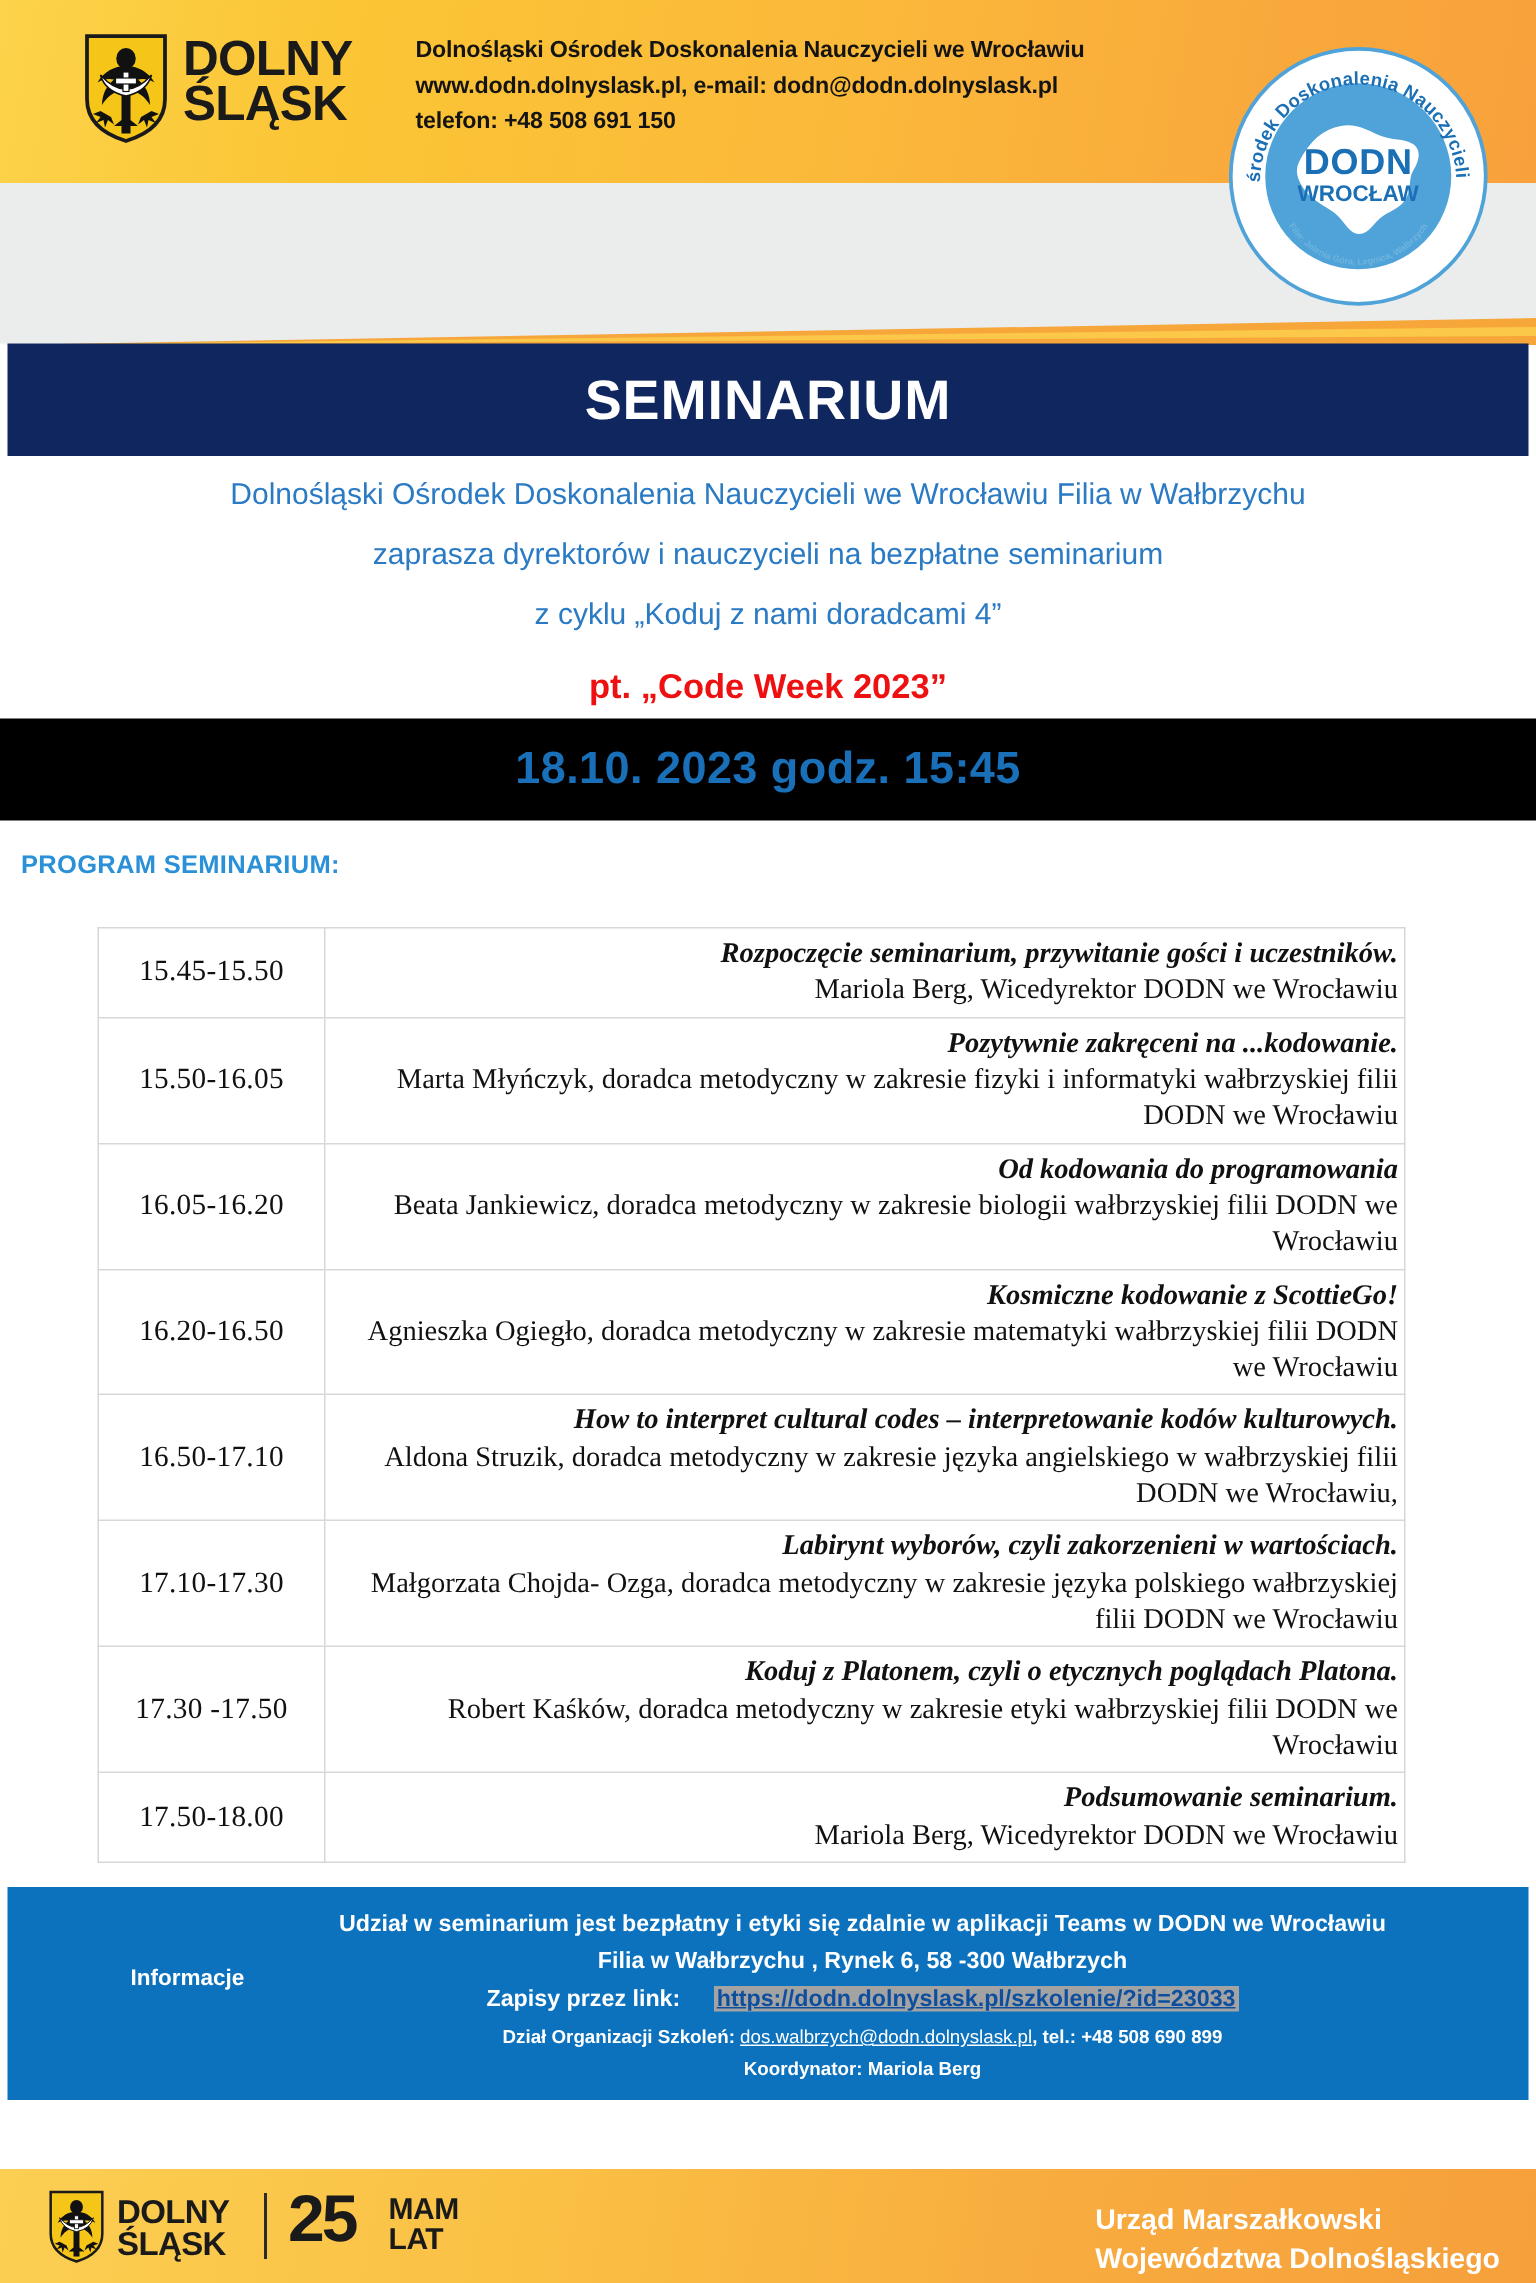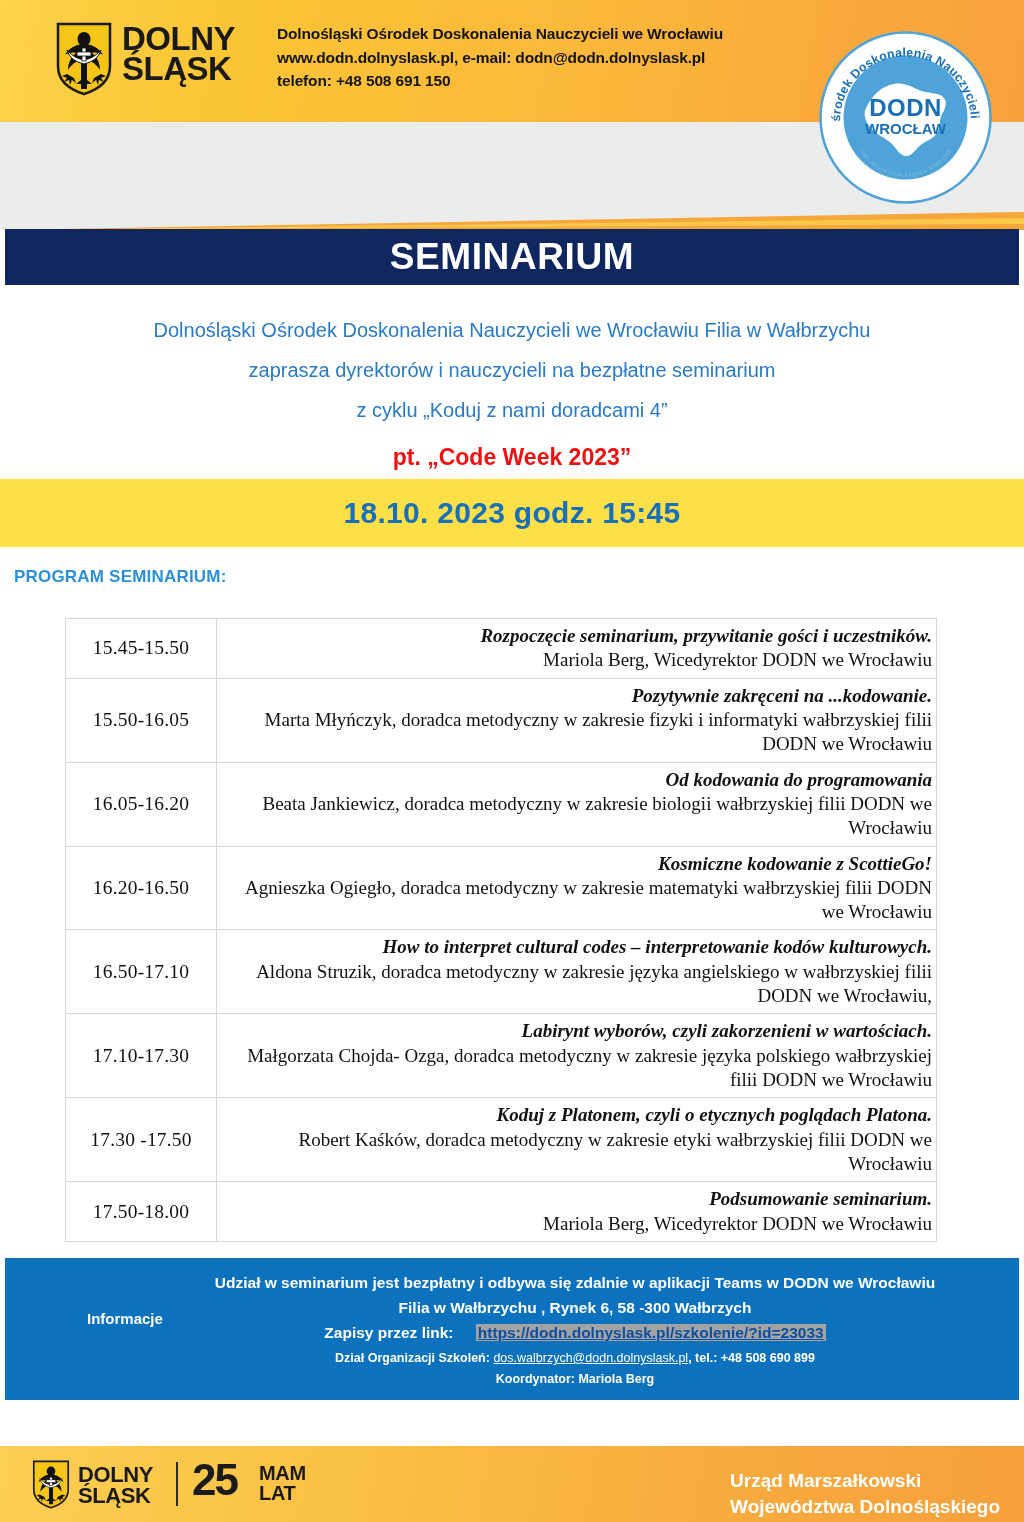--- a/index.html
+++ b/index.html
@@ -68,21 +68,21 @@
   .seal {
     position: absolute;
     left: 818px; top: 30px;
     width: 175px; height: 175px;
   }
 
   
   .title-bar {
     position: absolute;
     top: 229px; left: 5px;
-    width: 1014px; height: 56px;
+    width: 1014px; height: 75px;
     background: #10265e;
     display: flex;
     align-items: center;
     justify-content: center;
   }
   .title-bar h1 {
     margin: 0;
     color: #ffffff;
     font-size: 37px;
     font-weight: bold;
@@ -105,21 +105,21 @@
     font-weight: bold;
     display: inline-block;
     margin-top: 4px;
   }
 
   
   .date-bar {
     position: absolute;
     top: 479px; left: 0;
     width: 1024px; height: 68px;
-    background: #fde047;
+    background: #000000;
     display: flex;
     align-items: center;
     justify-content: center;
   }
   .date-bar span {
     color: #1a70b8;
     font-size: 30px;
     font-weight: bold;
     letter-spacing: 0.3px;
   }
@@ -399,21 +399,21 @@
         <span class="ttl">Podsumowanie seminarium.</span>
         <span class="sub">Mariola Berg, Wicedyrektor DODN we Wrocławiu</span>
       </td>
     </tr>
   </tbody>
 </table>
 
 <div class="info-band">
   <div class="info-label">Informacje</div>
   <div class="info-main">
-    <div>Udział w seminarium jest bezpłatny i odbywa się zdalnie w aplikacji Teams w DODN we Wrocławiu</div>
+    <div>Udział w seminarium jest bezpłatny i etyki się zdalnie w aplikacji Teams w DODN we Wrocławiu</div>
     <div>Filia w Wałbrzychu , Rynek 6, 58 -300 Wałbrzych</div>
     <div>
       <span>Zapisy przez link: </span><a class="link-hl" href="#">https://dodn.dolnyslask.pl/szkolenie/?id=23033</a>
     </div>
   </div>
   <div class="info-small">
     <div>
       <span>Dział Organizacji Szkoleń: </span><a class="ulink" href="#" style="color:#ffffff">dos.walbrzych@dodn.dolnyslask.pl</a><span>,  tel.: +48 508 690 899</span>
     </div>
     <div>Koordynator:  Mariola Berg</div>

